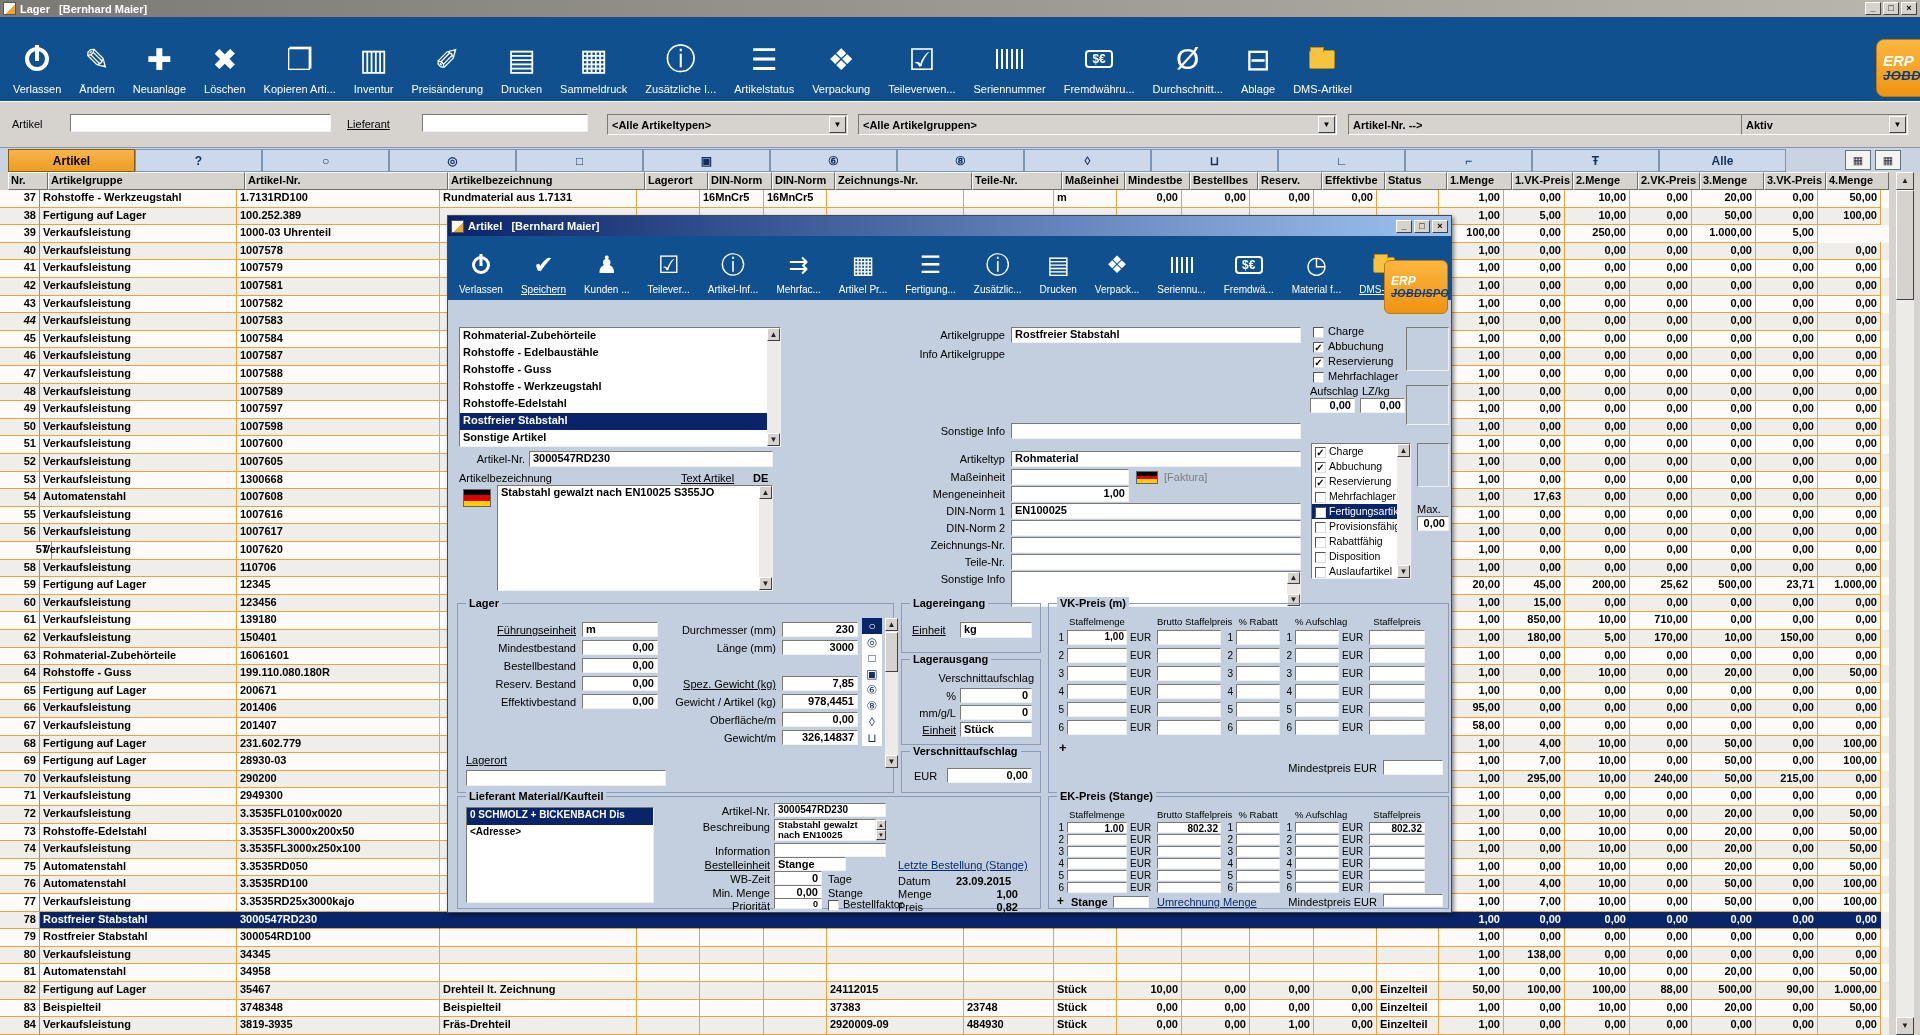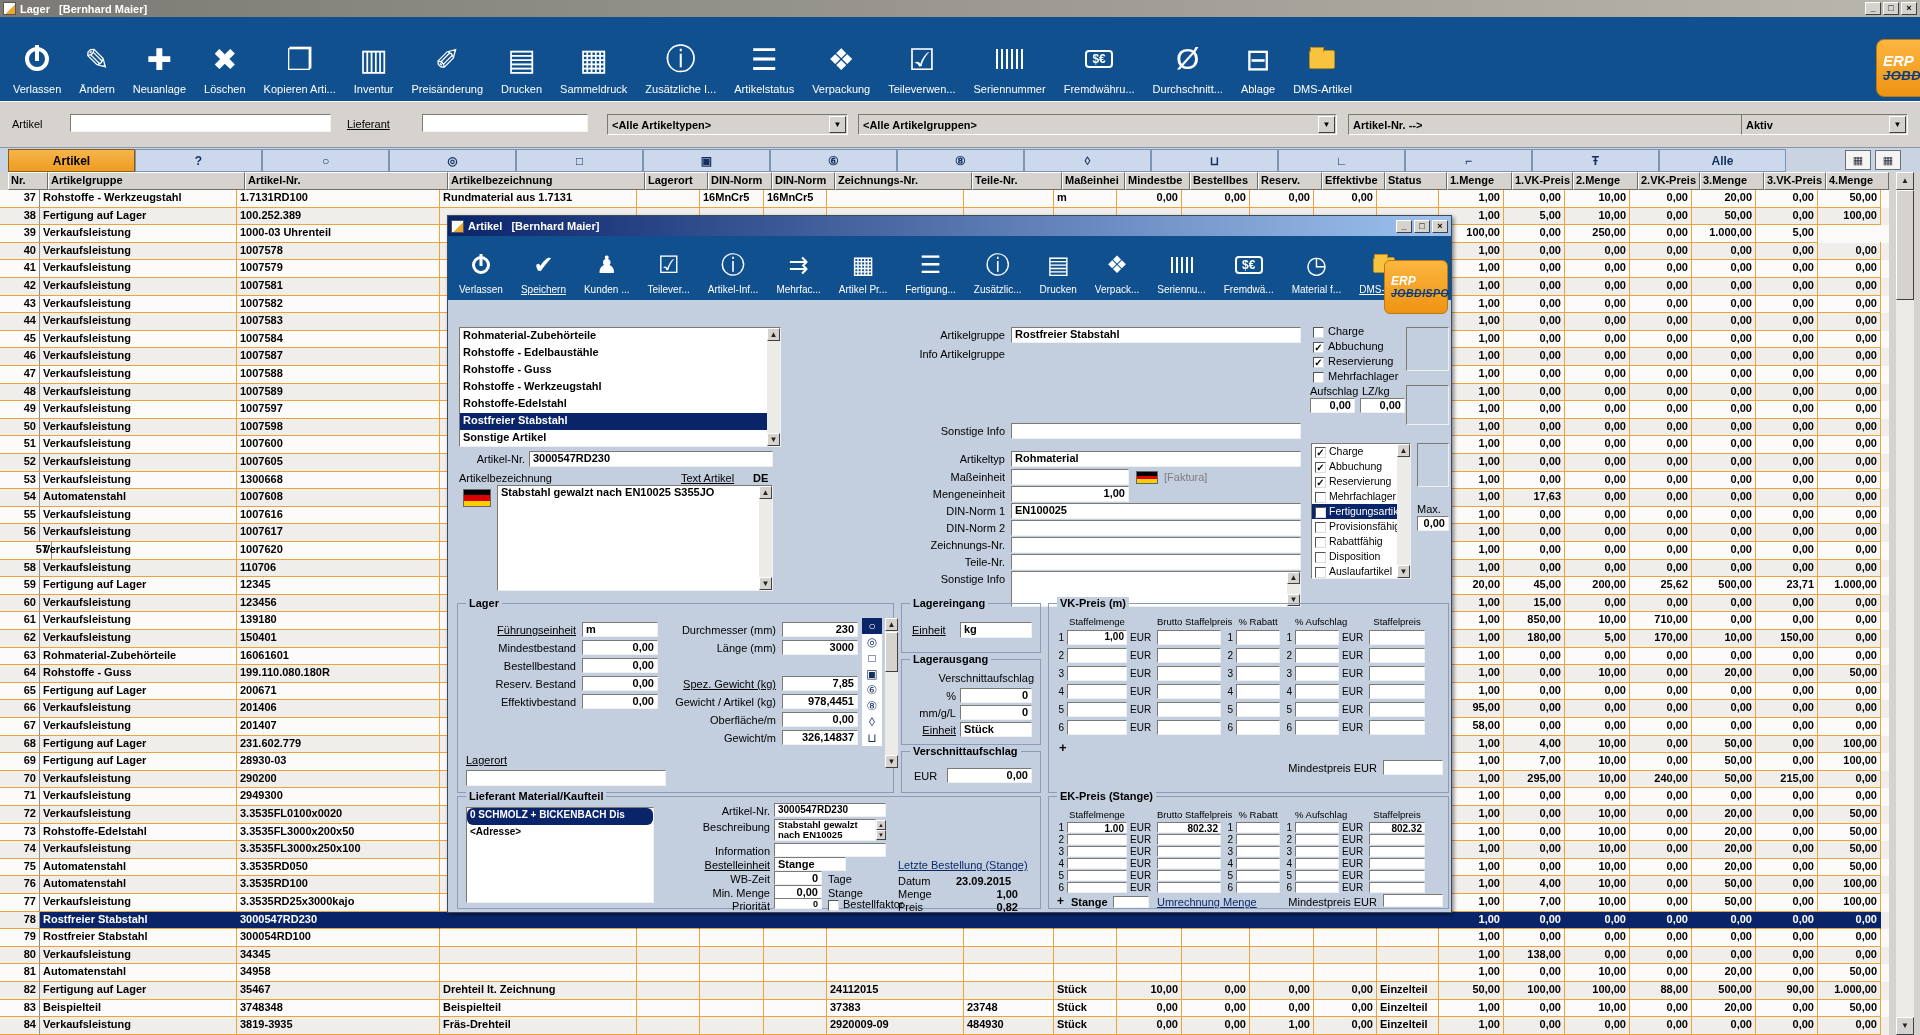--- a/index.html
+++ b/index.html
@@ -460,21 +460,21 @@
         <div class="gcell" style="left: 1377px; width: 62px;"></div>
         <div class="gcell num" style="left: 1439px; width: 65px;">1,00</div>
         <div class="gcell num" style="left: 1504px; width: 61px;">0,00</div>
         <div class="gcell num" style="left: 1565px; width: 65px;">0,00</div>
         <div class="gcell num" style="left: 1630px; width: 62px;">0,00</div>
         <div class="gcell num" style="left: 1692px; width: 64px;">0,00</div>
         <div class="gcell num" style="left: 1756px; width: 62px;">0,00</div>
         <div class="gcell num" style="left: 1818px; width: 63px;">0,00</div>
       </div>
       <div class="grow odd" style="top: 123.2px;">
-        <div class="gcell num c0" style="left: 0px; width: 40px;">44</div>
+        <div class="gcell num c0" style="left: 0px; width: 40px; font-style: italic;">44</div>
         <div class="gcell" style="left: 40px; width: 197px;">Verkaufsleistung</div>
         <div class="gcell" style="left: 237px; width: 203px;">1007583</div>
         <div class="gcell" style="left: 440px; width: 197px;"></div>
         <div class="gcell" style="left: 637px; width: 63px;"></div>
         <div class="gcell" style="left: 700px; width: 64px;"></div>
         <div class="gcell" style="left: 764px; width: 63px;"></div>
         <div class="gcell" style="left: 827px; width: 137px;"></div>
         <div class="gcell" style="left: 964px; width: 90px;"></div>
         <div class="gcell" style="left: 1054px; width: 63px;"></div>
         <div class="gcell num" style="left: 1117px; width: 65px;"></div>
@@ -1797,21 +1797,21 @@
             </div>
           </div>
         <span class="lbl" style="left:10px;top:136px;font-weight:bold;font-size:13px;">+</span>
         <span class="rlbl" style="left:180px;top:158px;width:148px;">Mindestpreis EUR</span>
         <div class="fld num" style="left:334px;top:156px;width:60px;height:15px;"></div>
       </div>
 
       <div class="grp" style="left:9px;top:479px;width:584px;height:113px;">
         <span class="grp-title">Lieferant Material/Kaufteil</span>
         <div class="listbox" style="left:8px;top:10px;width:188px;height:96px;" id="lieferant-list">
-            <div class="li sel" style="font-size: 10px; border-radius: 6px;">0 SCHMOLZ + BICKENBACH Dis</div>
+            <div class="li sel" style="font-size: 10px;">0 SCHMOLZ + BICKENBACH Dis</div>
             <div class="li" style="font-size: 10px;">&lt;Adresse&gt;</div>
           </div>
         <span class="rlbl" style="left:200px;top:8px;width:112px;">Artikel-Nr.</span>
         <div class="fld" style="left:316px;top:6px;width:112px;height:14px;font-size:10px;">3000547RD230</div>
         <span class="rlbl" style="left:200px;top:24px;width:112px;">Beschreibung</span>
         <div class="fld" style="left:316px;top:22px;width:102px;height:22px;font-size:9.5px;white-space:normal;line-height:10px;">Stabstahl gewalzt nach EN10025 S355JO</div>
         <div class="mini-sb" style="left:418px;top:23px;height:20px;width:10px;">
           <div class="sbtn" style="left:0;top:0;width:10px;height:10px;line-height:8px;font-size:6px;">▲</div>
           <div class="sbtn" style="left:0;top:10px;width:10px;height:10px;line-height:8px;font-size:6px;">▼</div>
         </div>

